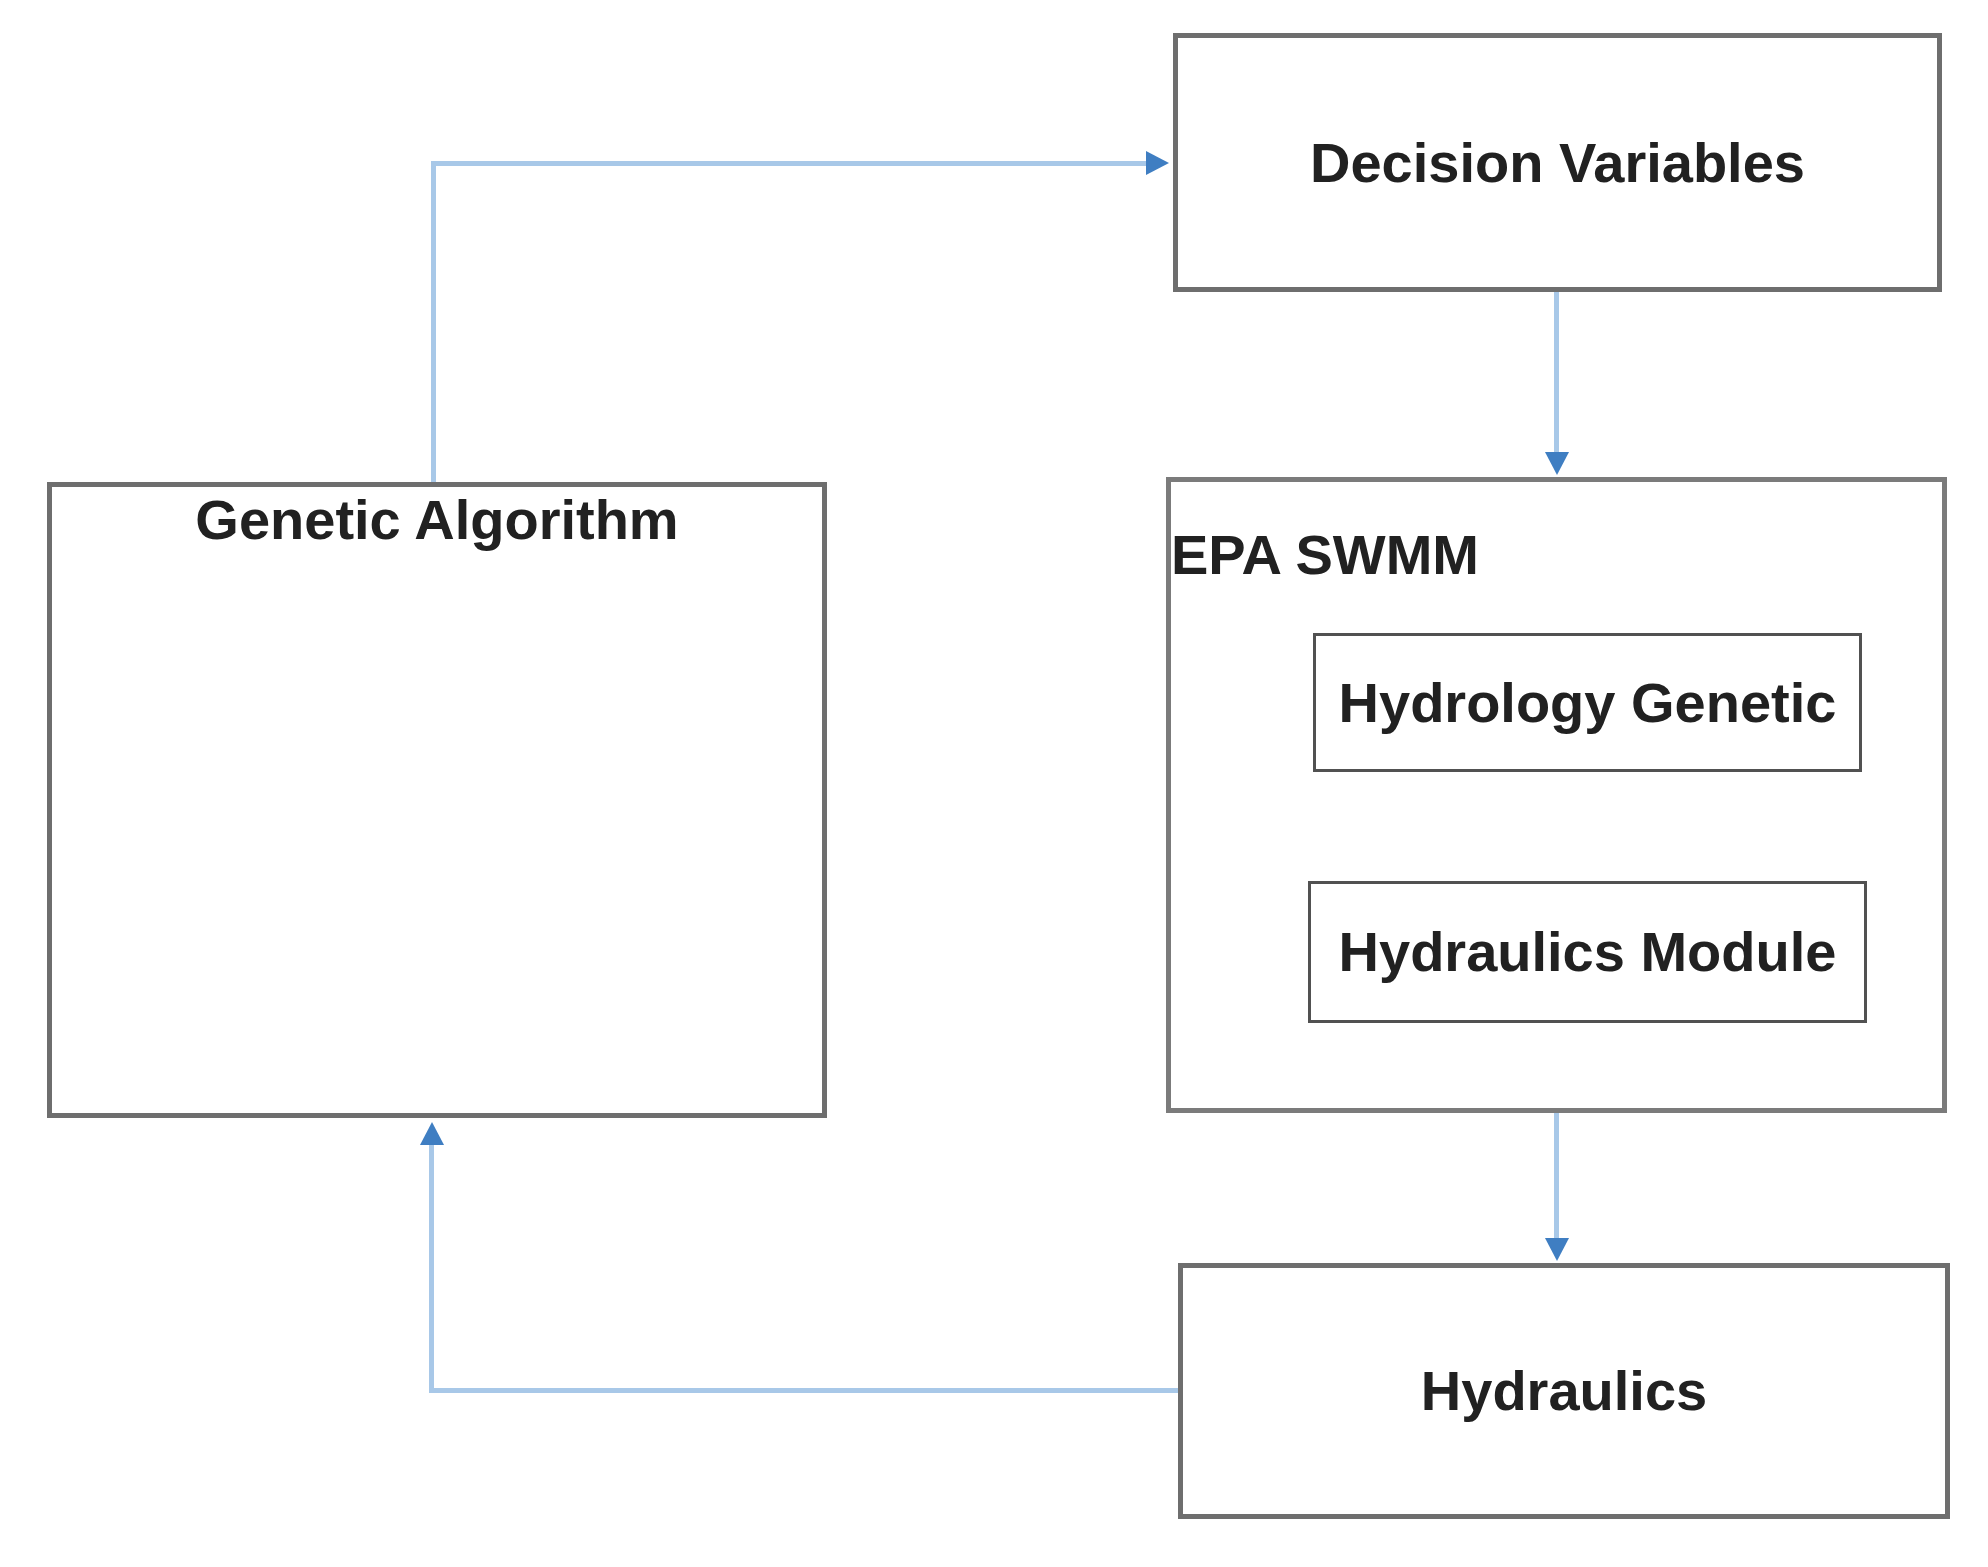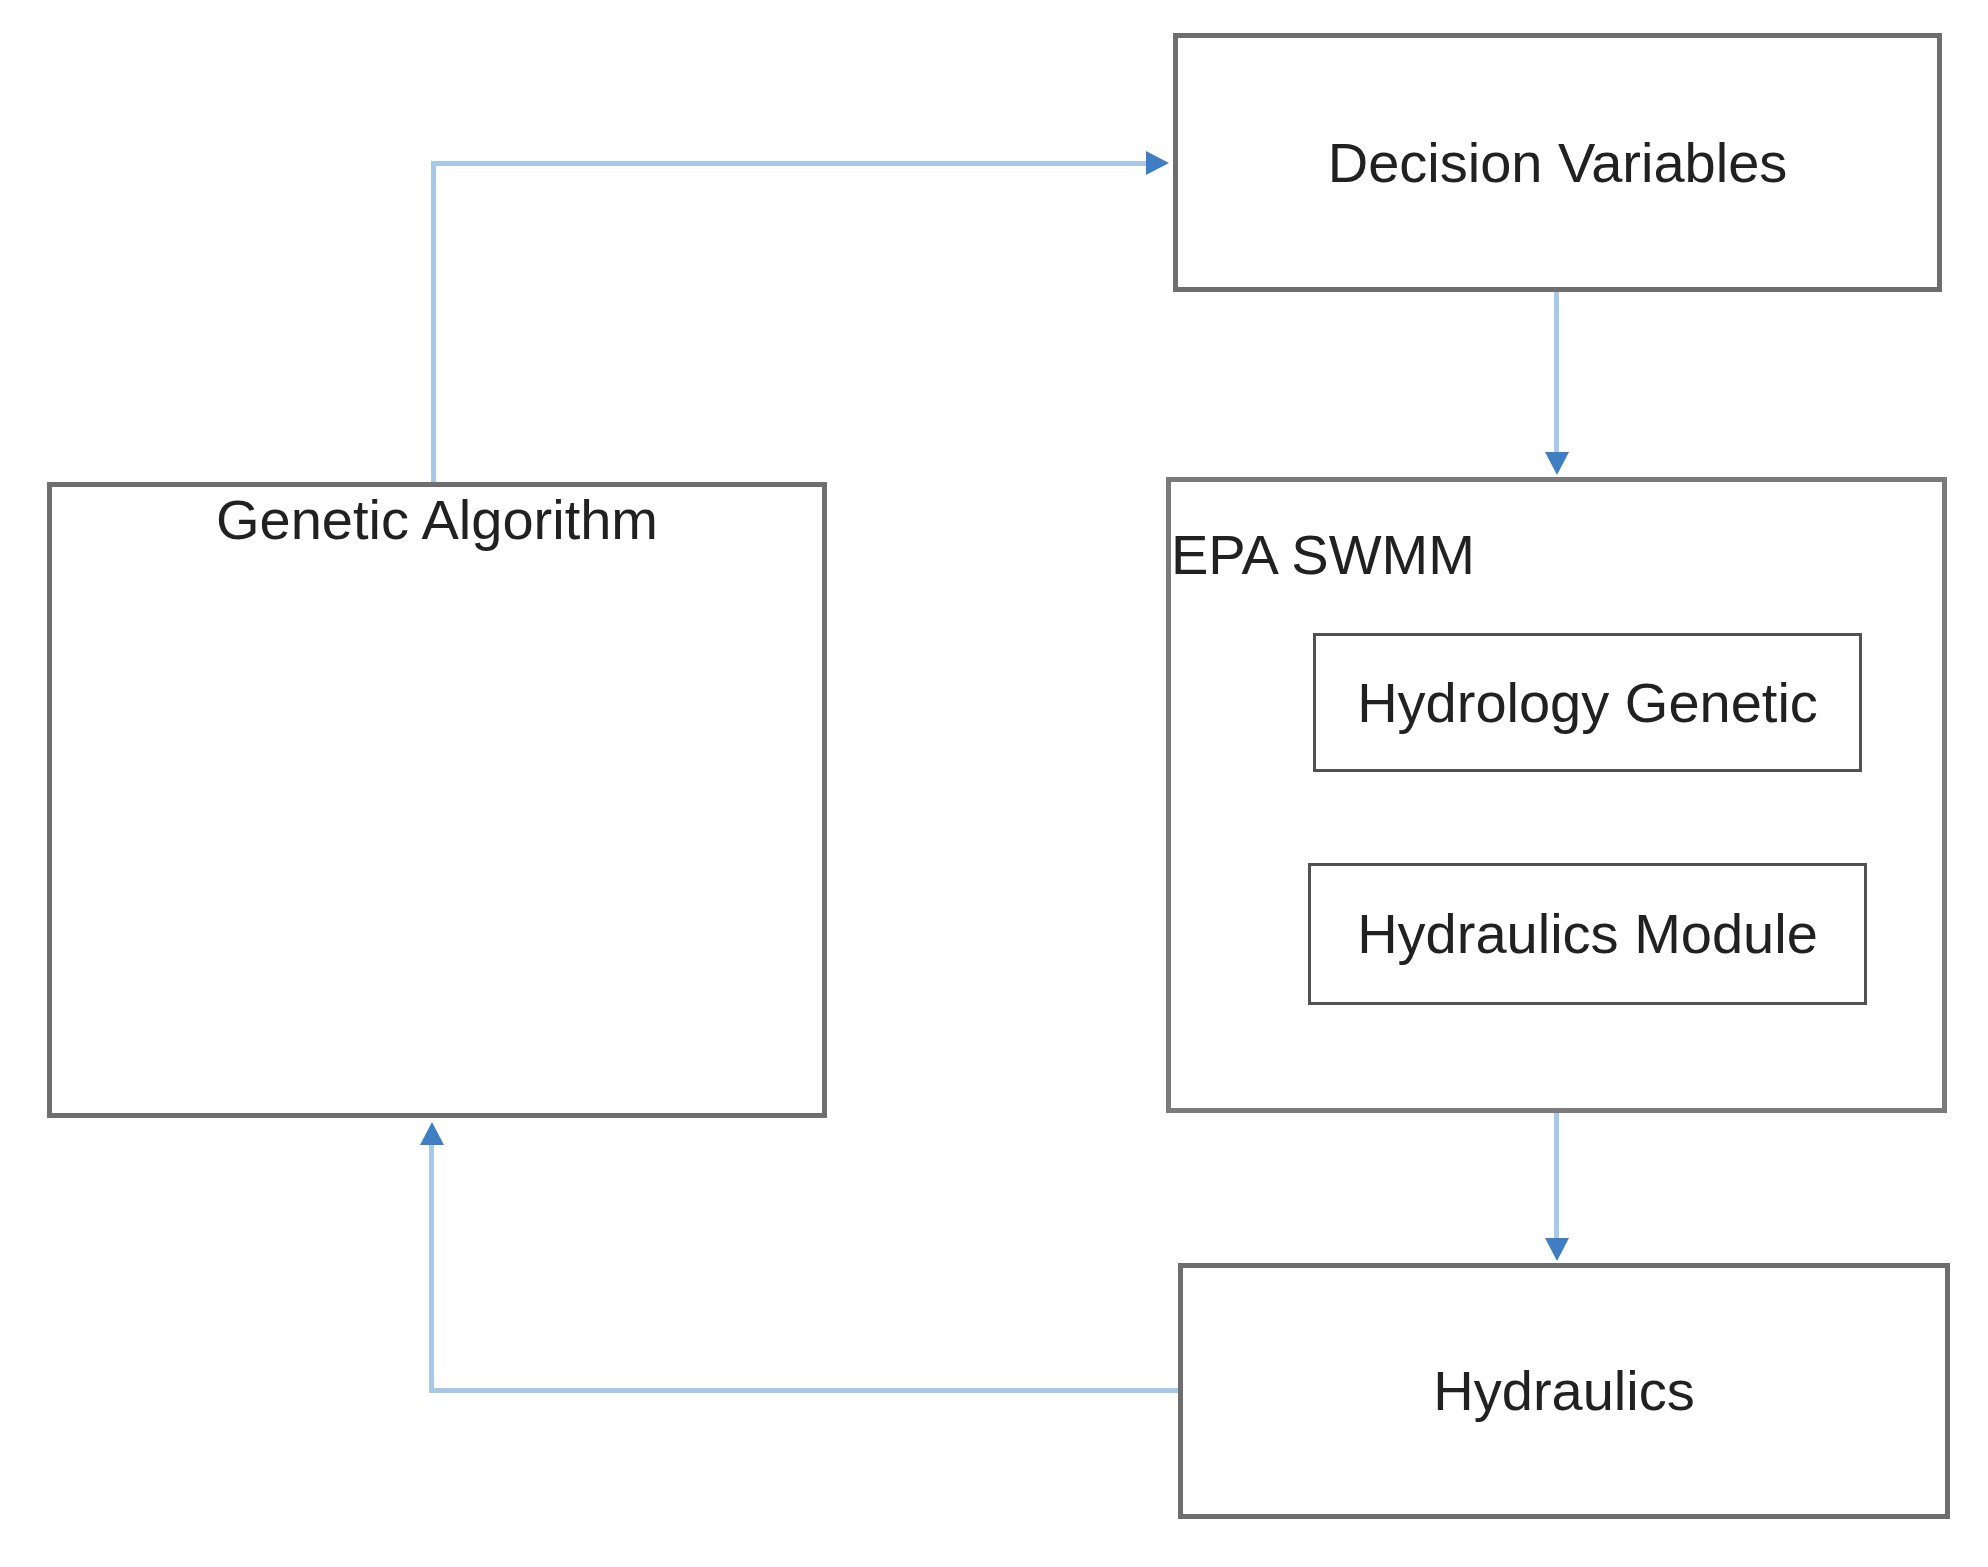--- a/index.html
+++ b/index.html
@@ -13,20 +13,21 @@
     width: 1988px;
     height: 1567px;
     background: #ffffff;
     overflow: hidden;
     color: var(--text, #212121);
   }
   .box {
     position: absolute;
     box-sizing: border-box;
     background: #ffffff;
+    font-weight: bold;
   }
   .outer {
     border: 5px solid var(--border-outer, #6e6e6e);
   }
   .inner {
     border: 3px solid var(--border-inner, #515151);
   }
   .label {
     font-size: 56px;
     line-height: 66px;
@@ -43,21 +44,21 @@
   
   .box-epa { left: 1166px; top: 477px; width: 781px; height: 636px; border-color: #7b7b7b; }
   .epa-title {
     position: absolute;
     left: 0; right: 0;
     top: 40px;
     text-align: left;
   }
   
   .box-hydrology { left: 1313px; top: 633px; width: 549px; height: 139px; }
-  .box-hydraulics { left: 1308px; top: 863px; width: 559px; height: 142px; }
+  .box-hydraulics { left: 1308px; top: 881px; width: 559px; height: 142px; }
   
   .box-ga { left: 47px; top: 482px; width: 780px; height: 636px; }
   .ga-lines {
     display: flex;
     flex-direction: column;
     align-items: center;
     gap: 64px;
   }
   
   .box-hg { left: 1178px; top: 1263px; width: 772px; height: 256px; }

